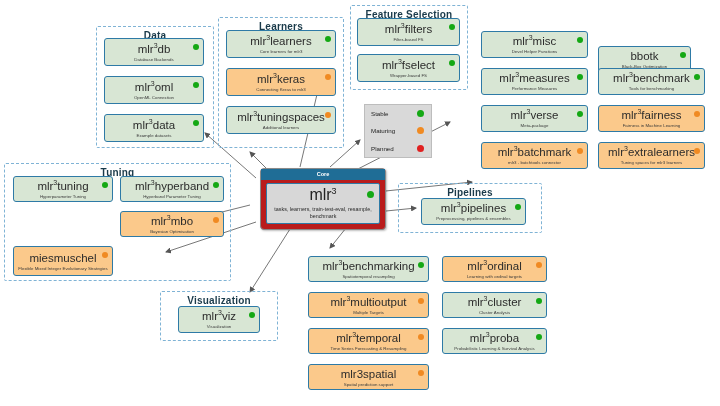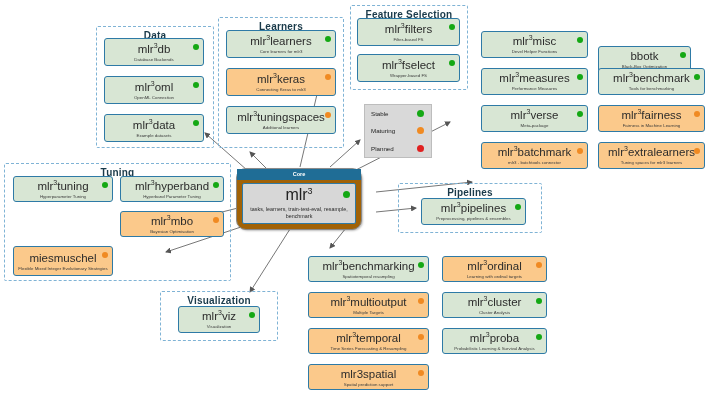--- a/index.html
+++ b/index.html
@@ -19,22 +19,22 @@
   .pkg.orange{background:#fbc98b;}
   .pkg .name{font-size:11.5px;color:#2b2b2b;line-height:1.02;white-space:nowrap;}
   .pkg .name sup{font-size:7px;vertical-align:super;}
   .pkg .sub{font-size:4.4px;color:#3a3a3a;line-height:1.25;text-align:center;
             margin-top:1px;padding:0 3px;}
   .dot{position:absolute;width:6px;height:6px;border-radius:50%;right:4px;top:5px;}
   .dot.stable{background:#14a814;}
   .dot.maturing{background:#f08a22;}
 
   
-  #core{position:absolute;left:236px;top:168px;width:124px;height:60px;
-        background:#a16207;border:1.2px solid #8a8a8a;border-radius:10px;
+  #core{position:absolute;left:260px;top:168px;width:124px;height:60px;
+        background:#b91c1c;border:1.2px solid #8a8a8a;border-radius:4px;
         box-shadow:1px 1px 2px rgba(0,0,0,.25);}
   #core .bar{height:11px;background:#1f6d96;color:#fff;font-size:5.6px;
              font-weight:bold;text-align:center;line-height:11px;}
   #core .inner{position:absolute;left:5px;top:14px;right:5px;bottom:5px;
                background:#d7d7d7;border:1.1px solid #2e7aa6;border-radius:2px;
                display:flex;flex-direction:column;align-items:center;justify-content:center;}
   #core .name{font-size:16px;color:#222;line-height:1;}
   #core .name sup{font-size:9px;vertical-align:super;}
   #core .sub{font-size:5.4px;text-align:center;margin-top:3px;line-height:1.35;color:#2a2a2a;}
   #core .dot{right:5px;top:7px;width:7px;height:7px;}

